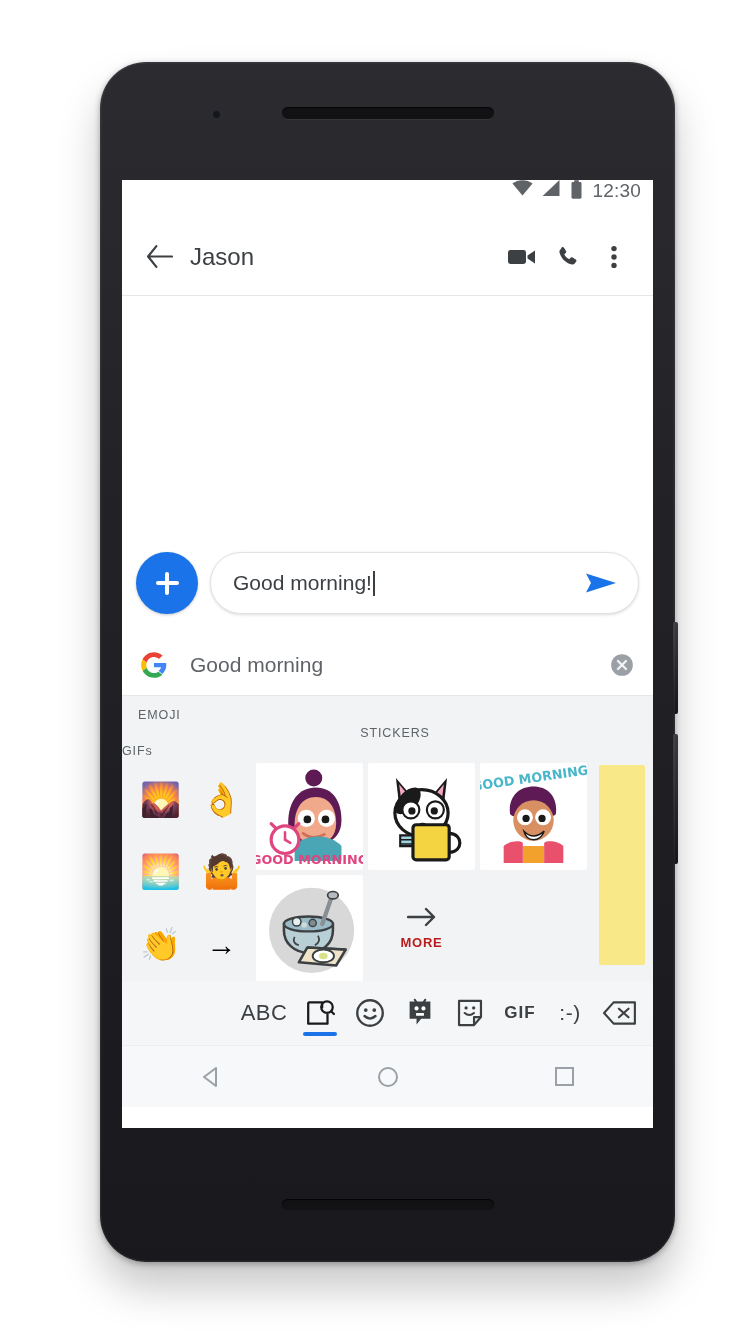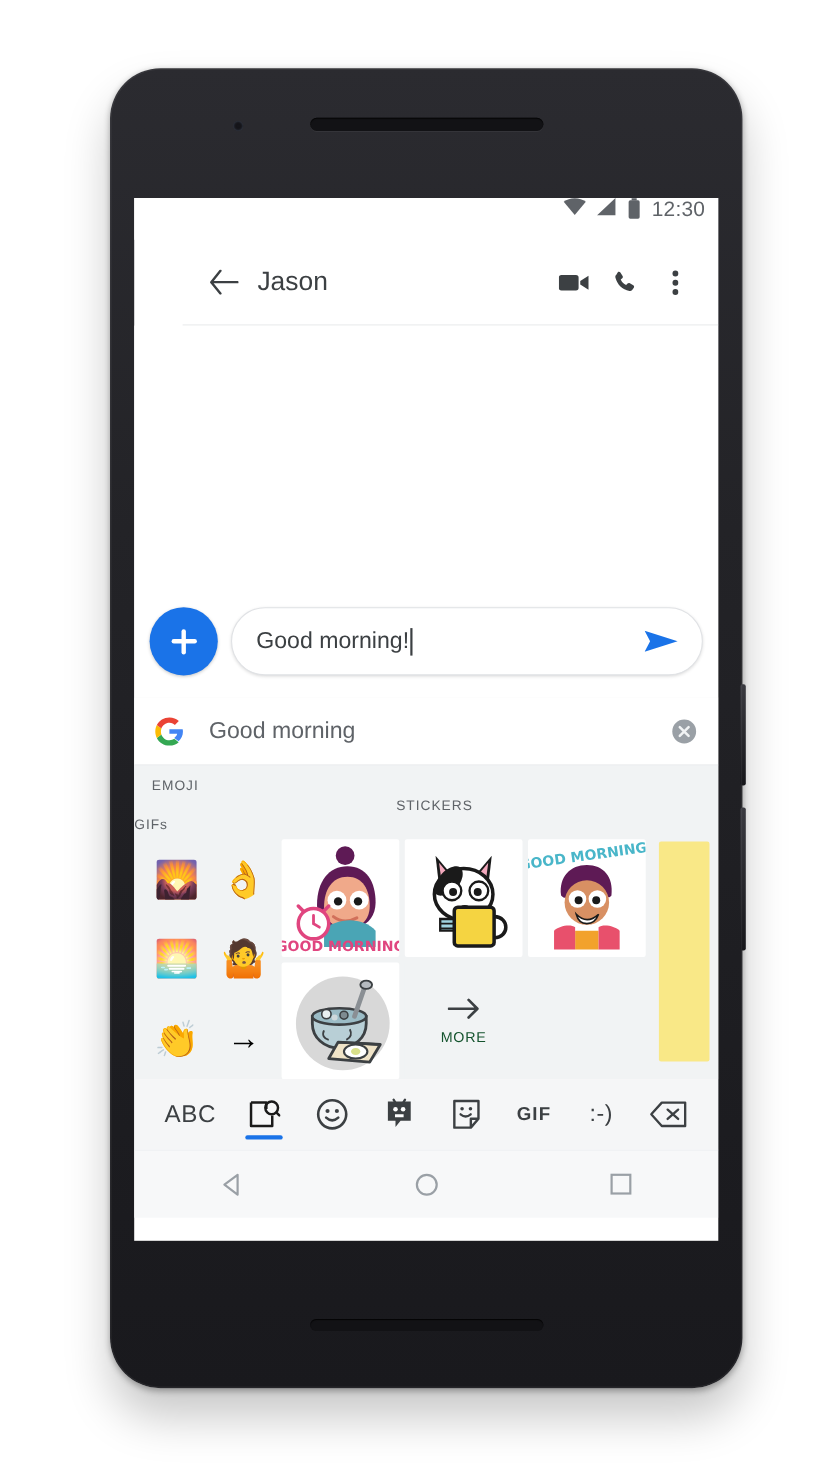--- a/index.html
+++ b/index.html
@@ -59,21 +59,21 @@
   .statusbar{
     height:38px; display:flex; align-items:flex-start; justify-content:flex-end;
     padding-right:12px; gap:9px; background:#ffffff;
   }
   .sb-icon{ display:flex; align-items:flex-end; }
   .sb-time{ font-size:19px; color:#5f6368; letter-spacing:.2px; }
 
   
   .appbar{
     height:78px; display:flex; align-items:center; padding:0 16px;
-    background:#fff; border-bottom:1px solid #e4e6e8;margin-left:44px;
+    background:#fff; border-bottom:1px solid #e4e6e8;
   }
   .ab-back{ width:42px; height:42px; display:flex; align-items:center; justify-content:center; }
   .ab-title{ font-size:24px; color:#3c4043; margin-left:10px; flex:1; }
   .ab-act{ width:46px; height:46px; display:flex; align-items:center; justify-content:center; }
 
   
   .convo{
     background:#fff; height:338px; position:relative;
     display:flex; flex-direction:column; justify-content:flex-end;
     padding-bottom:6px;
@@ -133,30 +133,30 @@
   .emoji-col{ width:130px; padding-left:8px; }
   .emoji-grid{ display:grid; grid-template-columns:1fr 1fr; grid-template-rows:1fr 1fr 1fr; height:100%; }
   .emoji-cell{ display:flex; align-items:center; justify-content:center; font-size:33px; line-height:1; }
 
   
   .stk-wrap{ flex:1; padding:0 4px; }
   .stk-grid{ display:grid; grid-template-columns:repeat(3,1fr); grid-template-rows:1fr 1fr; gap:5px; height:100%; }
   .stk{ background:#fff; border-radius:2px; position:relative; overflow:hidden;
         display:flex; align-items:center; justify-content:center; }
   .more-cell{ display:flex; flex-direction:column; align-items:center; justify-content:center; gap:7px; background:#f1f3f4; }
-  .more-lbl{ font-size:13px; color:#14532d; letter-spacing:.7px; font-weight:normal; }
+  .more-lbl{ font-size:13px; color:#b91c1c; letter-spacing:.7px; font-weight:bold; }
 
   
   .gif-col{ width:62px; padding-top:2px; display:flex; justify-content:center; }
   .gif-tile{ width:46px; height:200px; background:#f9e887; border-radius:2px; }
 
   
   .kbtool{
     height:64px; background:#f5f6f7; display:flex; align-items:center;
-    justify-content:space-between; padding:0 20px; position:relative;
+    justify-content:flex-end; padding:0 8px; position:relative;
   }
   .kb-item{ display:flex; flex-direction:column; align-items:center; justify-content:center;
             width:50px; height:64px; position:relative; }
   .kb-abc{ font-size:22px; color:#3c4043; letter-spacing:.5px; width:62px; }
   .kb-gif{ font-size:17px; color:#3c4043; font-weight:bold; letter-spacing:1px; }
   .kb-emoticon{ font-size:21px; color:#3c4043; letter-spacing:.5px; }
   .kb-underline{ position:absolute; bottom:9px; width:34px; height:4px; background:#1a73e8; border-radius:2px; }
 
   
   .navbar{

